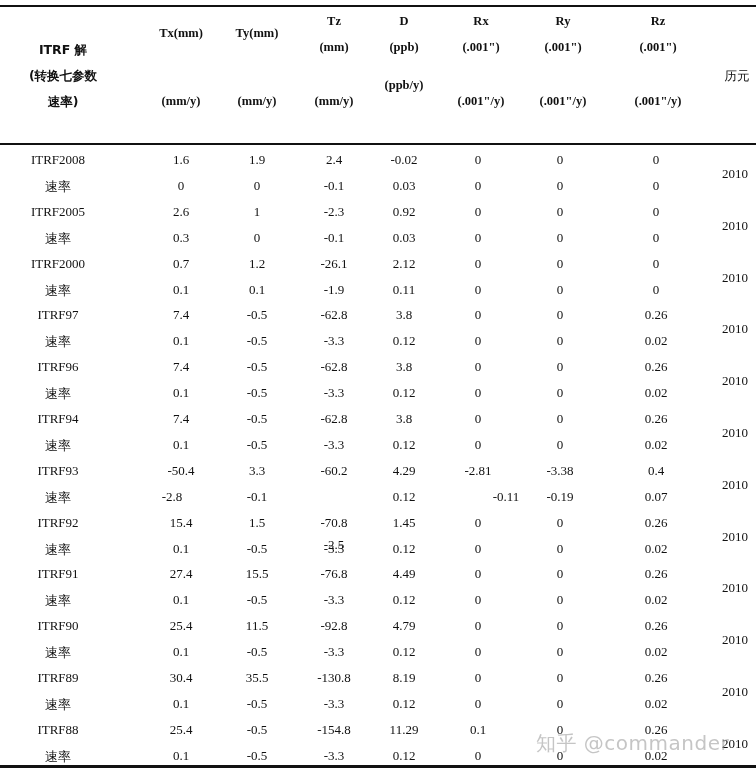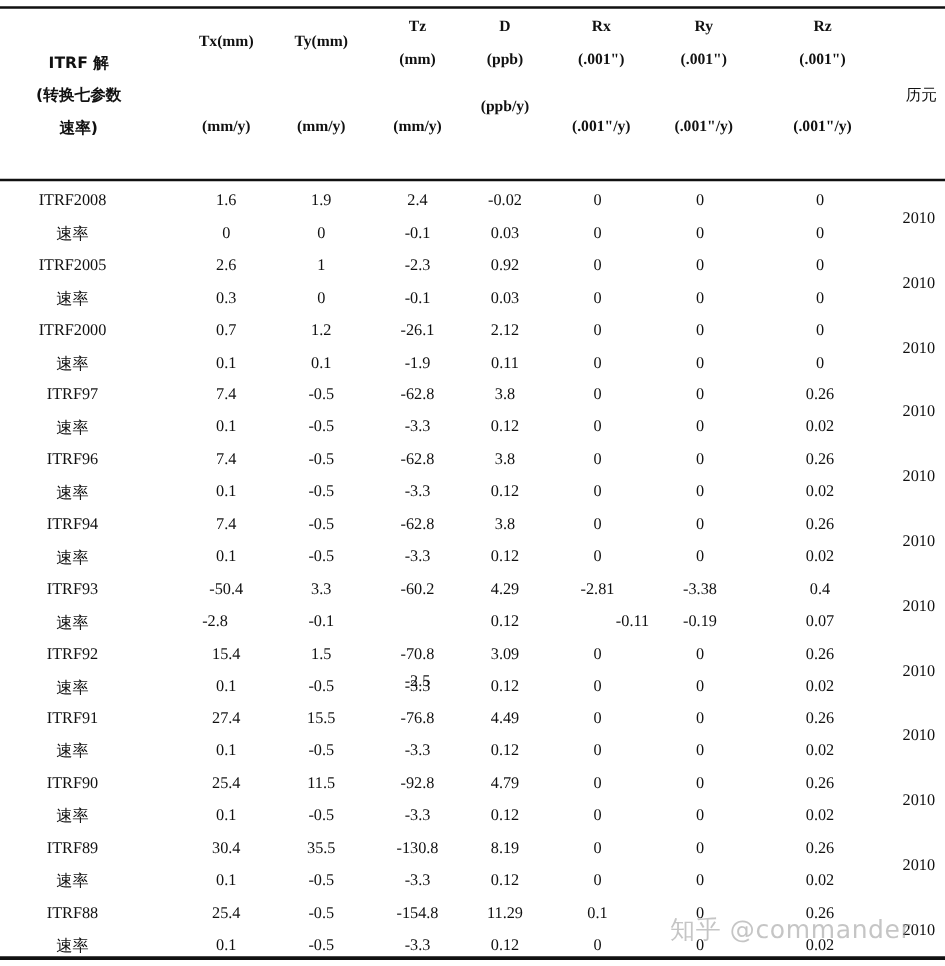--- a/index.html
+++ b/index.html
@@ -202,21 +202,21 @@
         <div class="cell" style="left: 404px; top: 488.7px;">0.12</div>
         <div class="cell" style="left: 506px; top: 488.7px;">-0.11</div>
         <div class="cell" style="left: 560px; top: 488.7px;">-0.19</div>
         <div class="cell" style="left: 656px; top: 488.7px;">0.07</div>
       </div>
       <div>
         <div class="cell" style="left: 58px; top: 514.6px;">ITRF92</div>
         <div class="cell" style="left: 181px; top: 514.6px;">15.4</div>
         <div class="cell" style="left: 257px; top: 514.6px;">1.5</div>
         <div class="cell" style="left: 334px; top: 514.6px;">-70.8</div>
-        <div class="cell" style="left: 404px; top: 514.6px;">3.09</div>
+        <div class="cell" style="left: 404px; top: 514.6px;">1.45</div>
         <div class="cell" style="left: 478px; top: 514.6px;">0</div>
         <div class="cell" style="left: 560px; top: 514.6px;">0</div>
         <div class="cell" style="left: 656px; top: 514.6px;">0.26</div>
         <div class="epoch" style="left: 735px; top: 528.55px;">2010</div>
       </div>
       <div>
         <div class="cell cn" style="left: 58px; top: 540.5px;">速率</div>
         <div class="cell" style="left: 181px; top: 540.5px;">0.1</div>
         <div class="cell" style="left: 257px; top: 540.5px;">-0.5</div>
         <div class="cell" style="left: 334px; top: 540.5px;">-3.3</div>

